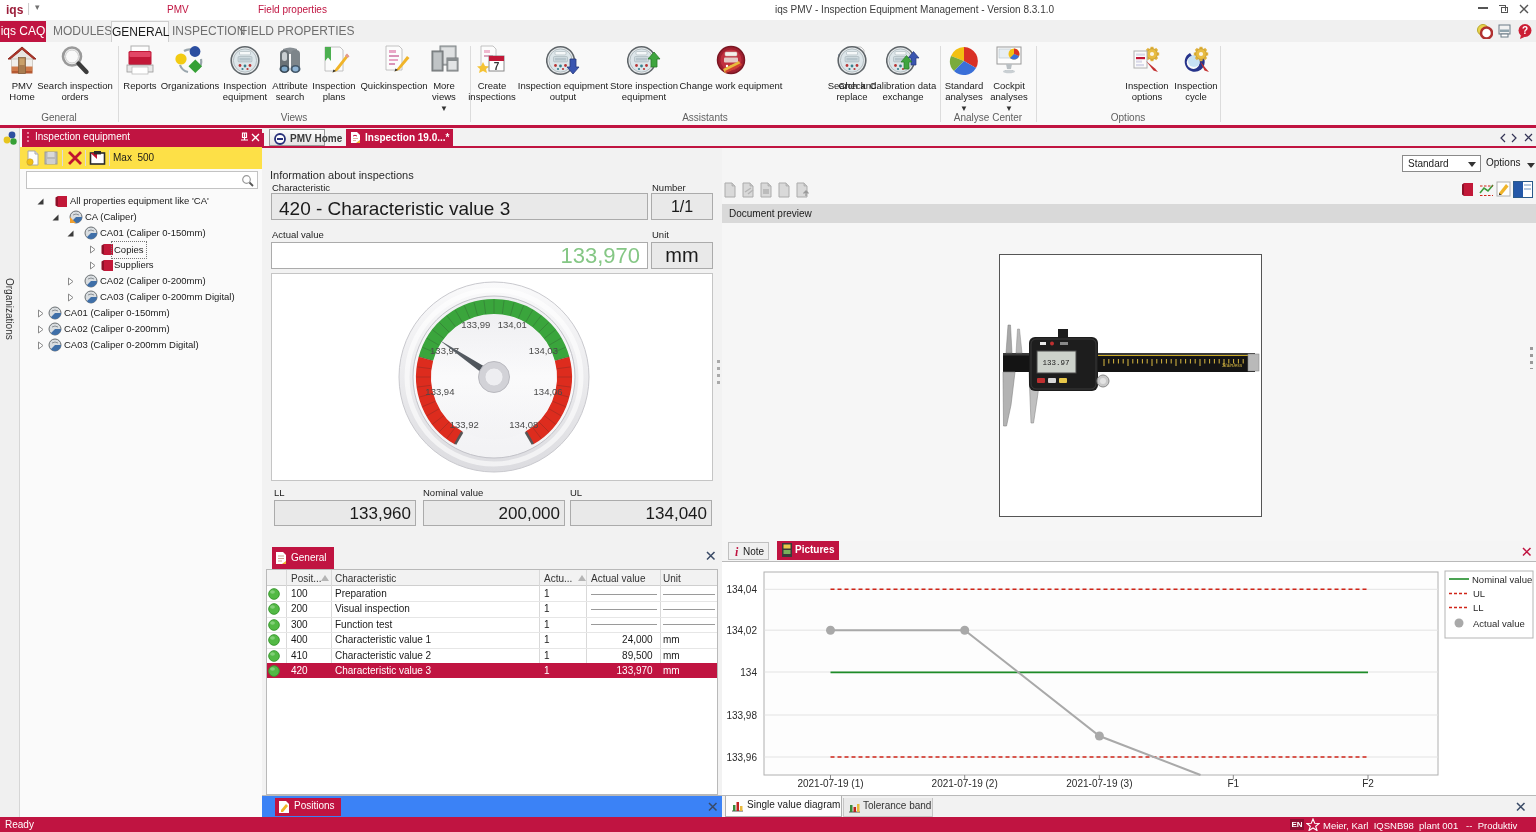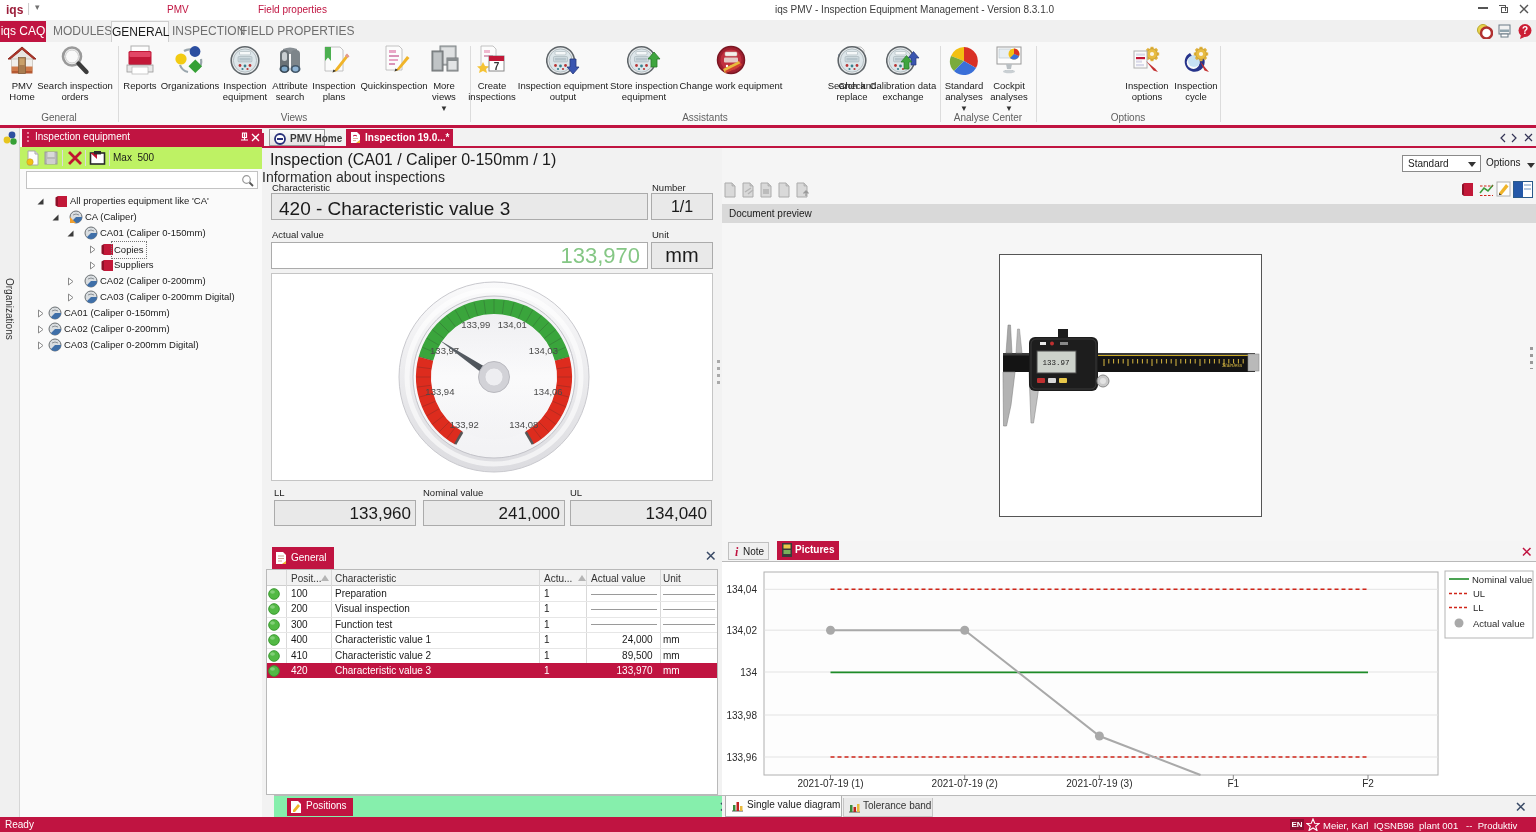--- a/index.html
+++ b/index.html
@@ -296,21 +296,21 @@
     <span style="position:absolute;left:5px;top:3px;width:2px;height:11px;background:repeating-linear-gradient(#e87d9a 0 2px,transparent 2px 4px)"></span>
     <span style="position:absolute;left:13px;top:2px">Inspection equipment</span>
     <svg style="position:absolute;left:217px;top:3px" width="11" height="12">
         <path d="M5.5,1 L5.5,8 M2,8 L9,8 M3.5,1 L7.5,1 L7.5,5.5 L3.5,5.5 Z" stroke="#fff" stroke-width="1.2" fill="none"></path>
       </svg>
     <svg style="position:absolute;left:229px;top:4px" width="10" height="10">
         <path d="M1,1 L8,8 M8,1 L1,8" stroke="#fff" stroke-width="1.3"></path>
       </svg>
   </div>
 
-  <div style="position:absolute;left:0;top:19px;width:242px;height:22px;background:#bef264">
+  <div style="position:absolute;left:0;top:19px;width:242px;height:22px;background:#fde047">
     <svg style="position:absolute;left:5px;top:3px" width="16" height="16">
       <path d="M3,1 L10,1 L13,4 L13,15 L3,15 Z" fill="#fdfdfd" stroke="#a8a8a8"></path>
       <path d="M10,1 L10,4 L13,4" fill="#e0e0e0" stroke="#a8a8a8"></path>
       <circle cx="5" cy="12" r="3.2" fill="#f2c012" stroke="#c49a2e" stroke-width=".6"></circle>
     </svg>
     <svg style="position:absolute;left:23px;top:3px" width="16" height="16">
       <rect x="2" y="2" width="12" height="12" fill="#b9b9b9" stroke="#9a9a9a"></rect>
       <rect x="4.5" y="2" width="7" height="5" fill="#d9d9d9"></rect>
       <rect x="4" y="9" width="8" height="5" fill="#cfcfcf"></rect>
     </svg>
@@ -502,22 +502,21 @@
       <polygon points="6,12 10,12 10,9" fill="#f0b429"></polygon>
     </svg>
     <span style="position:absolute;left:19px">Inspection 19.0...*</span>
   </div>
   <svg class="abs" style="left:1238px;top:5px" width="34" height="10">
     <path d="M5,1 L1,5 L5,9" fill="none" stroke="#335" stroke-width="1.2"></path>
     <path d="M12,1 L16,5 L12,9" fill="none" stroke="#335" stroke-width="1.2"></path>
     <path d="M25,1 L32,8 M32,1 L25,8" stroke="#335" stroke-width="1.2"></path>
   </svg>
   <div id="mredline"></div>
-  <div class="abs" style="left:8px;top:23px;font-size:16px;color:#1a1a1a">Inspection (CA01 / Caliper 0-150mm / 1)</div>
-  <div class="abs" style="left:0;top:41px;font-size:14px;color:#2a2a2a">Information about inspections</div>
+  <div class="abs" style="left:8px;top:41px;font-size:11px;color:#2a2a2a">Information about inspections</div>
 
   <div class="lbl" style="left:10px;top:54px">Characteristic</div>
   <div class="lbl" style="left:390px;top:54px">Number</div>
   <div class="ibox" style="left:9px;top:65px;width:377px;height:27px">
       <span style="position:absolute;left:7px;top:4px;font-size:19px">420 - Characteristic value 3</span>
     </div>
   <div class="ibox" style="left:389px;top:65px;width:62px;height:27px;text-align:center;font-size:16px;line-height:26px">1/1</div>
   <div class="lbl" style="left:10px;top:101px">Actual value</div>
   <div class="lbl" style="left:390px;top:101px">Unit</div>
   <div class="ibox" style="left:9px;top:114px;width:377px;height:27px;background:#fff;text-align:right;font-size:22px;color:#85c785;padding-right:7px;line-height:26px">133,970</div>
@@ -598,21 +597,21 @@
       <text x="276.1" y="121.0" font-size="9.5" fill="#4a4a4a" text-anchor="middle">134,06</text>
       <text x="251.7" y="154.0" font-size="9.5" fill="#4a4a4a" text-anchor="middle">134,08</text>
     <polygon points="166.5,65.5 219.7,106.4 233.6,110.8 224.3,99.6" fill="url(#gneedle)"></polygon>
     <circle cx="222" cy="103" r="15.5" fill="#d2d2d7" stroke="#b9b9bf"></circle>
     <circle cx="222" cy="103" r="9" fill="#eeeef1" stroke="#cfcfd4" stroke-width=".8"></circle>
   </svg>
   <div class="lbl" style="left:12px;top:359px">LL</div>
   <div class="lbl" style="left:161px;top:359px">Nominal value</div>
   <div class="lbl" style="left:308px;top:359px">UL</div>
   <div class="ibox" style="left:12px;top:372px;width:142px;height:26px;text-align:right;font-size:17px;line-height:25px;padding-right:4px">133,960</div>
-  <div class="ibox" style="left:161px;top:372px;width:142px;height:26px;text-align:right;font-size:17px;line-height:25px;padding-right:4px">241,000</div>
+  <div class="ibox" style="left:161px;top:372px;width:142px;height:26px;text-align:right;font-size:17px;line-height:25px;padding-right:4px">200,000</div>
   <div class="ibox" style="left:308px;top:372px;width:142px;height:26px;text-align:right;font-size:17px;line-height:25px;padding-right:4px">134,040</div>
 
   <div class="abs crimson" style="left:10px;top:419px;width:62px;height:22px;color:#fff;font-size:10px;white-space:nowrap">
     <svg style="position:absolute;left:3px;top:4px" width="12" height="14">
       <path d="M1,1 L8,1 L11,4 L11,13 L1,13 Z" fill="#fff"></path>
       <path d="M3,5 L9,5 M3,7.5 L9,7.5 M3,10 L7,10" stroke="#c98" stroke-width=".9"></path>
       <polygon points="7,13 11,13 11,10" fill="#f0b429"></polygon>
     </svg>
     <span style="position:absolute;left:19px;top:5px">General</span>
   </div>
@@ -695,21 +694,21 @@
           <ellipse cx="4.5" cy="4" rx="2.4" ry="1.7" fill="#8fd486" opacity=".8"></ellipse>
         </svg>
     <div class="cell" style="left:24px;top:93.0px;color:#fff">420</div>
     <div class="cell" style="left:68px;top:93.0px;color:#fff">Characteristic value 3</div>
     <div class="cell" style="left:277px;top:93.0px;color:#fff">1</div>
     <div class="cell" style="left:318.7px;top:93.0px;width:67px;text-align:right;color:#fff">133,970</div>
     <div class="cell" style="left:396px;top:93.0px;color:#fff">mm</div>
     </div>
   </div>
 
-  <div class="abs" style="left:12px;top:667px;width:460px;height:22px;background:#86efac;border-top:1px solid #b9b9b9">
+  <div class="abs" style="left:0;top:667px;width:460px;height:22px;background:#3b82f6;border-top:1px solid #b9b9b9">
     <div class="abs crimson" style="left:13px;top:2px;width:66px;height:18px;color:#fff;font-size:10px;white-space:nowrap">
       <svg style="position:absolute;left:3px;top:2px" width="12" height="14">
         <path d="M1,1 L8,1 L11,4 L11,13 L1,13 Z" fill="#fff"></path>
         <polygon points="3,10 8,4 10,6 5,12 3,12" fill="#f0b429"></polygon>
       </svg>
       <span style="position:absolute;left:19px;top:2px">Positions</span>
     </div>
     <svg class="abs" style="left:446px;top:6px" width="10" height="10">
         <path d="M1,1 L8.5,8.5 M8.5,1 L1,8.5" stroke="#3a4a66" stroke-width="1.5"></path>
       </svg>

